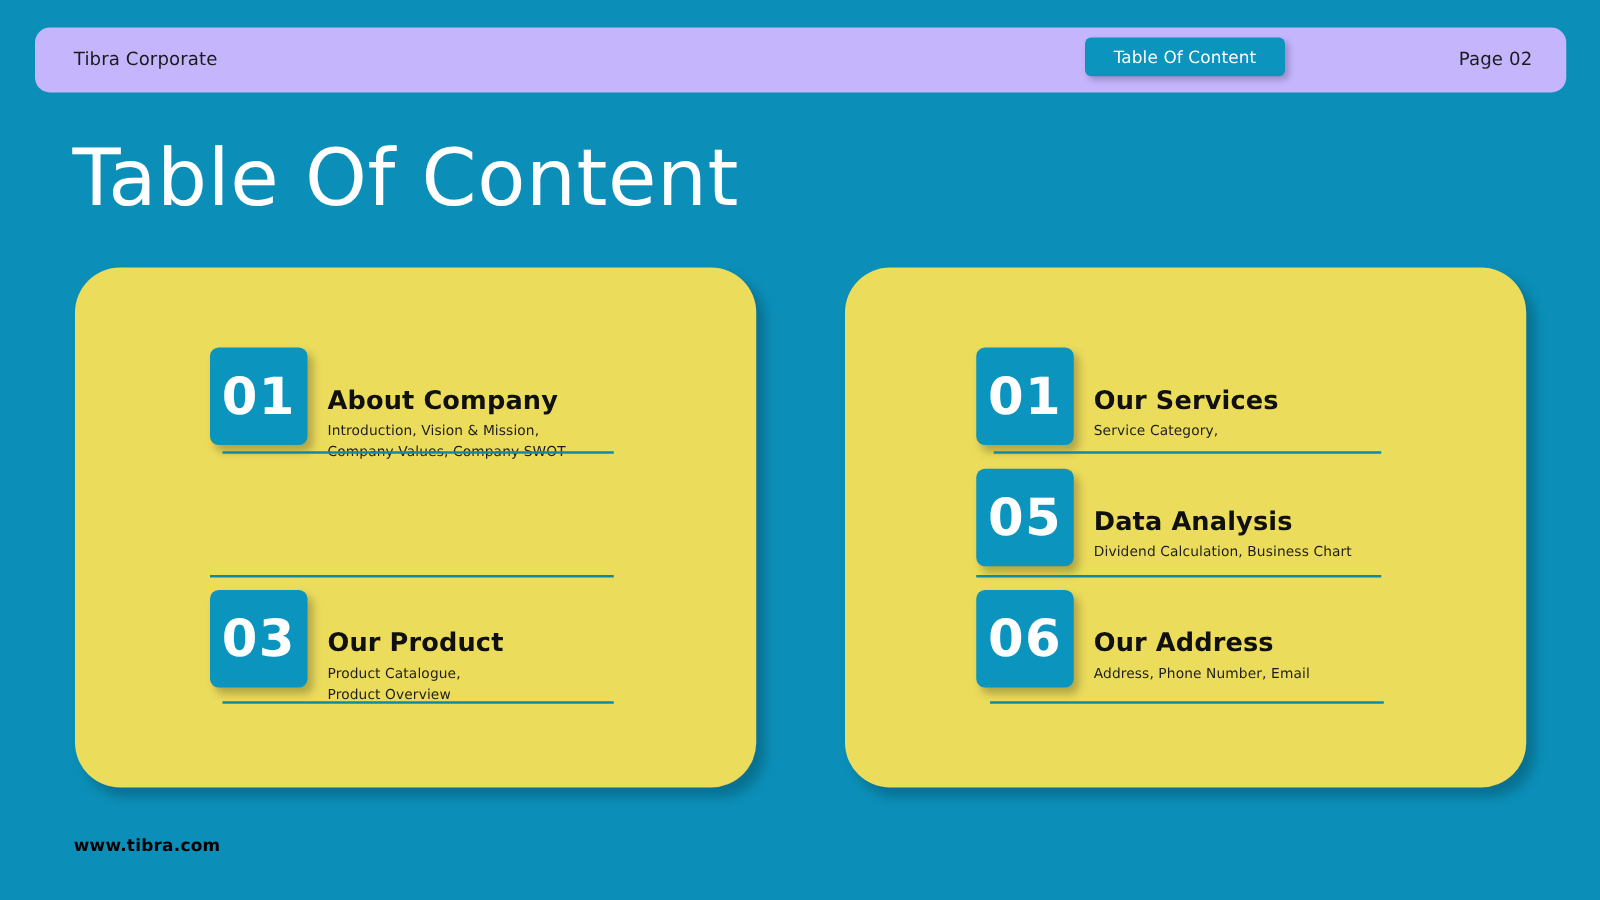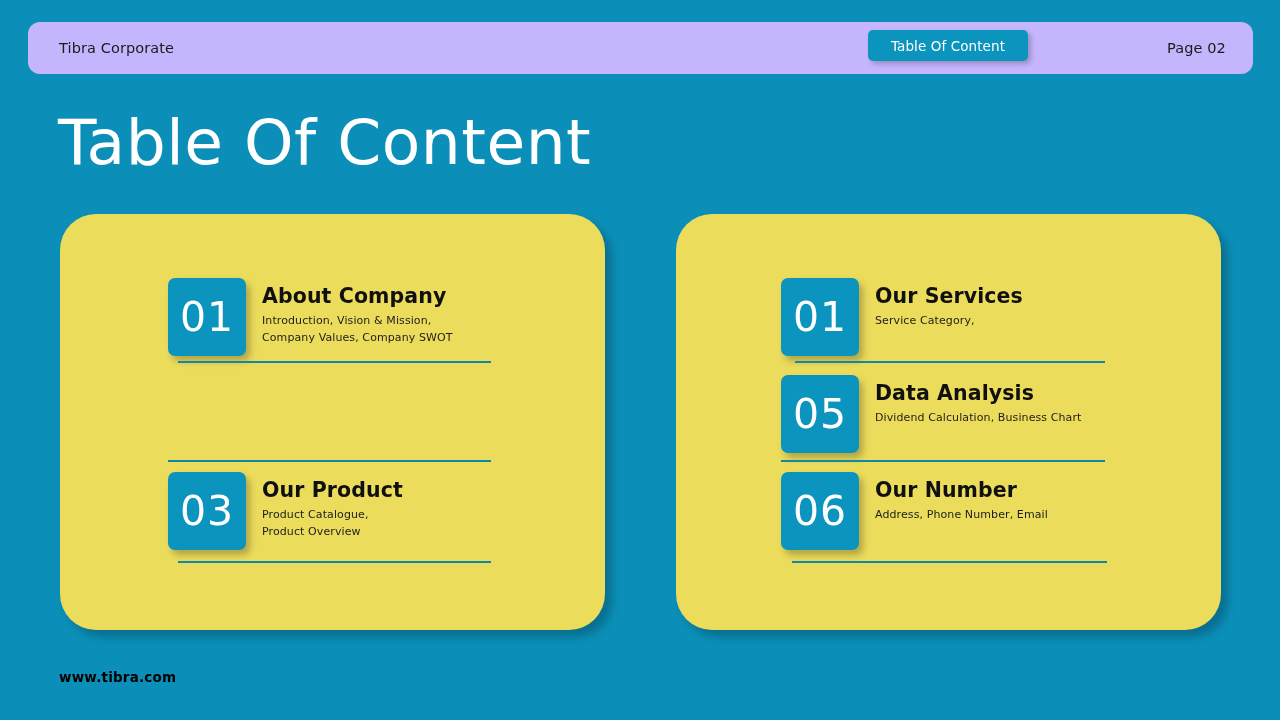--- a/index.html
+++ b/index.html
@@ -83,31 +83,32 @@
     position:absolute;
     display:flex;
     align-items:flex-start;
   }
   .num-box{
     width:78px; height:78px;
     background:#0b94bd;
     border-radius:7px;
     color:#ffffff;
     font-size:41px;
-    font-weight:400;
+    font-weight:700;
     display:flex;
     align-items:center;
     justify-content:center;
     box-shadow:4px 5px 7px rgba(0,0,0,.25);
     flex:0 0 auto;
     letter-spacing:1px;
   }
   .txt{
     margin-left:16px;
     padding-top:6px;
+    margin-top:24px;
   }
   .toc-title{
     font-size:20.5px;
     font-weight:bold;
     color:#101010;
     line-height:24px;
     letter-spacing:.1px;
     white-space:nowrap;
   }
   .toc-desc{
@@ -192,21 +193,21 @@
       <div class="txt">
         <div class="toc-title">Data Analysis</div>
         <div class="toc-desc">Dividend Calculation, Business Chart</div>
       </div>
     </div>
     <div class="divider" style="left:105px; top:246px; width:324px;"></div>
 
     <div class="toc-item" style="left:105px; top:258px;">
       <div class="num-box">06</div>
       <div class="txt">
-        <div class="toc-title">Our Number</div>
+        <div class="toc-title">Our Address</div>
         <div class="toc-desc">Address, Phone Number, Email</div>
       </div>
     </div>
     <div class="divider" style="left:116px; top:347px; width:315px;"></div>
 
   </div>
 </div>
 
 <div class="footer-url">www.tibra.com</div>
 

